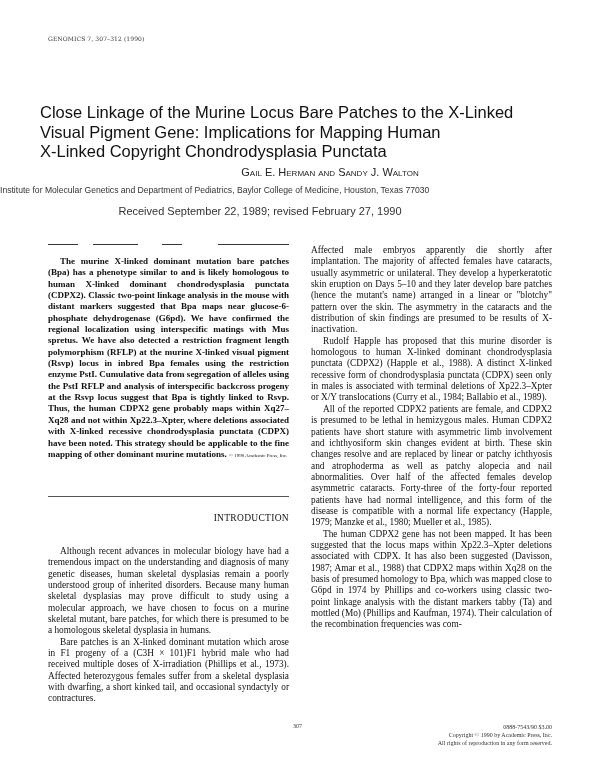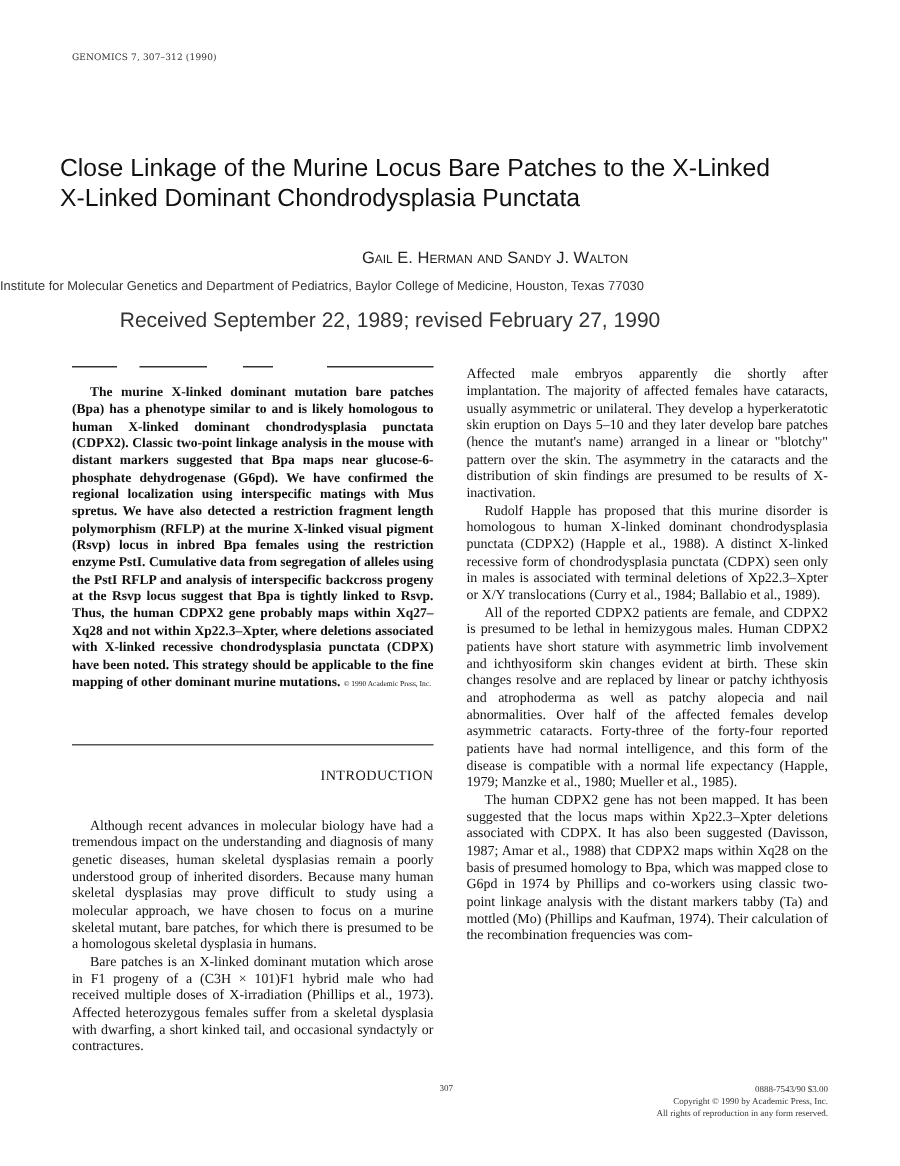--- a/index.html
+++ b/index.html
@@ -2,21 +2,21 @@
 <html><head>
 <meta charset="utf-8">
 <style>
   html, body { margin:0; padding:0; background:#ffffff; }
   body { width:600px; height:777px; position:relative; overflow:hidden; color:#111; font-family:"Liberation Serif", serif; }
   .journal { position:absolute; left:48px; top:35px; font-size:6px; font-family:"DejaVu Serif", serif; color:#333; letter-spacing:0.1px; }
   .title { position:absolute; left:40px; top:103px; width:520px; text-align:left; font-family:"Liberation Sans", sans-serif; font-size:16.5px; line-height:19.5px; font-weight:normal; color:#111; }
   .authors { position:absolute; left:0; top:166px; width:600px; text-align:center; font-family:"Liberation Sans", sans-serif; font-size:11px; color:#222;margin-left:30px; }
   .authors .sc { font-variant:small-caps; }
   .affil { position:absolute; left:0; top:185px; width:600px; font-family:"Liberation Sans", sans-serif; font-size:8.6px; color:#333; }
-  .received { position:absolute; left:0; top:205px; width:520px; text-align:center; font-family:"Liberation Sans", sans-serif; font-size:14px; color:#333; }
+  .received { position:absolute; left:0; top:205px; width:520px; text-align:center; font-family:"Liberation Sans", sans-serif; font-size:11px; color:#333; }
   .col { position:absolute; font-size:9.3px; line-height:11.35px; text-align:justify; }
   .col p { margin:0; text-indent:12px; }
   .col p.noindent { text-indent:0; }
   .left { left:48px; width:241px; }
   .right { left:311px; width:241px; top:245px;font-family:Liberation Serif, serif; }
   .rules { position:absolute; left:48px; top:244px; width:241px; height:2px; }
   .rules span { position:absolute; top:0; height:1px; background:#333; }
   .abstract { top:256px; font-weight:bold; font-size:9px; line-height:11.35px; }
   .abstract .copy { font-weight:normal; font-size:5px; }
   .sep { position:absolute; left:48px; top:496px; width:241px; height:1px; background:#555; }
@@ -25,21 +25,22 @@
   .pagenum { position:absolute; left:293px; top:723px; font-size:6px; color:#333; }
   .footer { position:absolute; right:48px; top:723px; text-align:right; font-size:6px; line-height:8px; color:#333; }
 </style>
 </head>
 <body>
 
 <div class="journal">GENOMICS 7, 307–312 (1990)</div>
 
 <div class="title">
   <div>Close Linkage of the Murine Locus Bare Patches to the X-Linked</div>
-  <div>X-Linked Dominant Chondrodysplasia Punctata</div>
+  <div>Visual Pigment Gene: Implications for Mapping Human</div>
+  <div>X-Linked Copyright Chondrodysplasia Punctata</div>
 </div>
 
 <div class="authors"><span class="sc">Gail E. Herman and Sandy J. Walton</span></div>
 <div class="affil">Institute for Molecular Genetics and Department of Pediatrics, Baylor College of Medicine, Houston, Texas 77030</div>
 <div class="received">Received September 22, 1989; revised February 27, 1990</div>
 
 <div class="rules">
   <span style="left:0;width:30px"></span>
   <span style="left:45px;width:45px"></span>
   <span style="left:114px;width:20px"></span>

